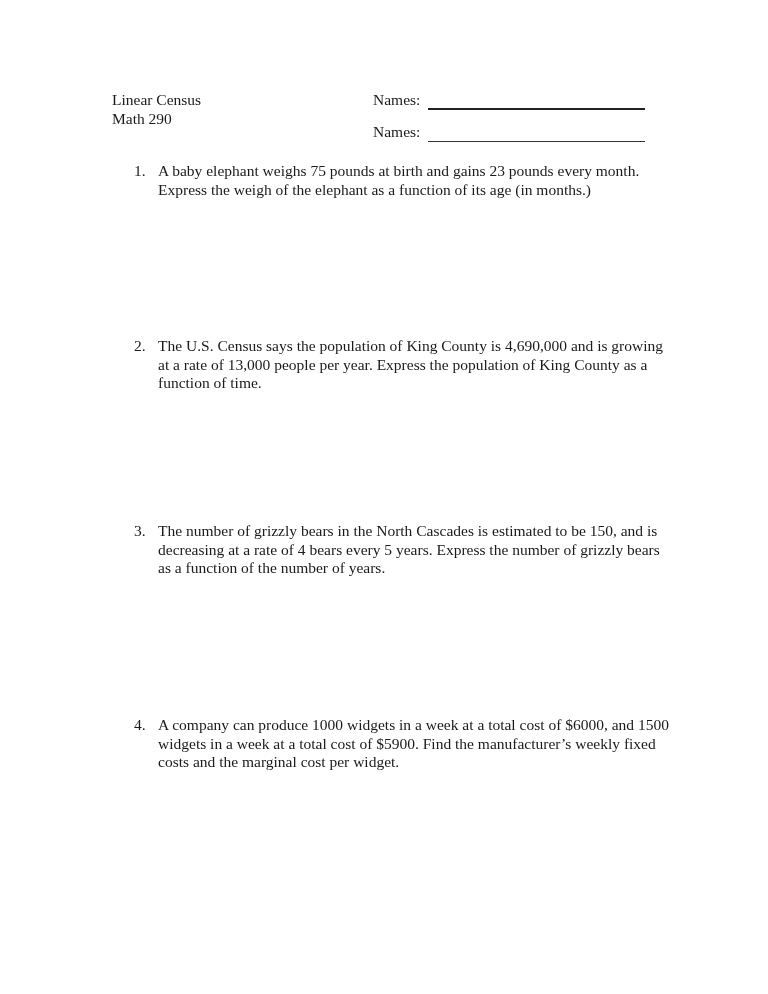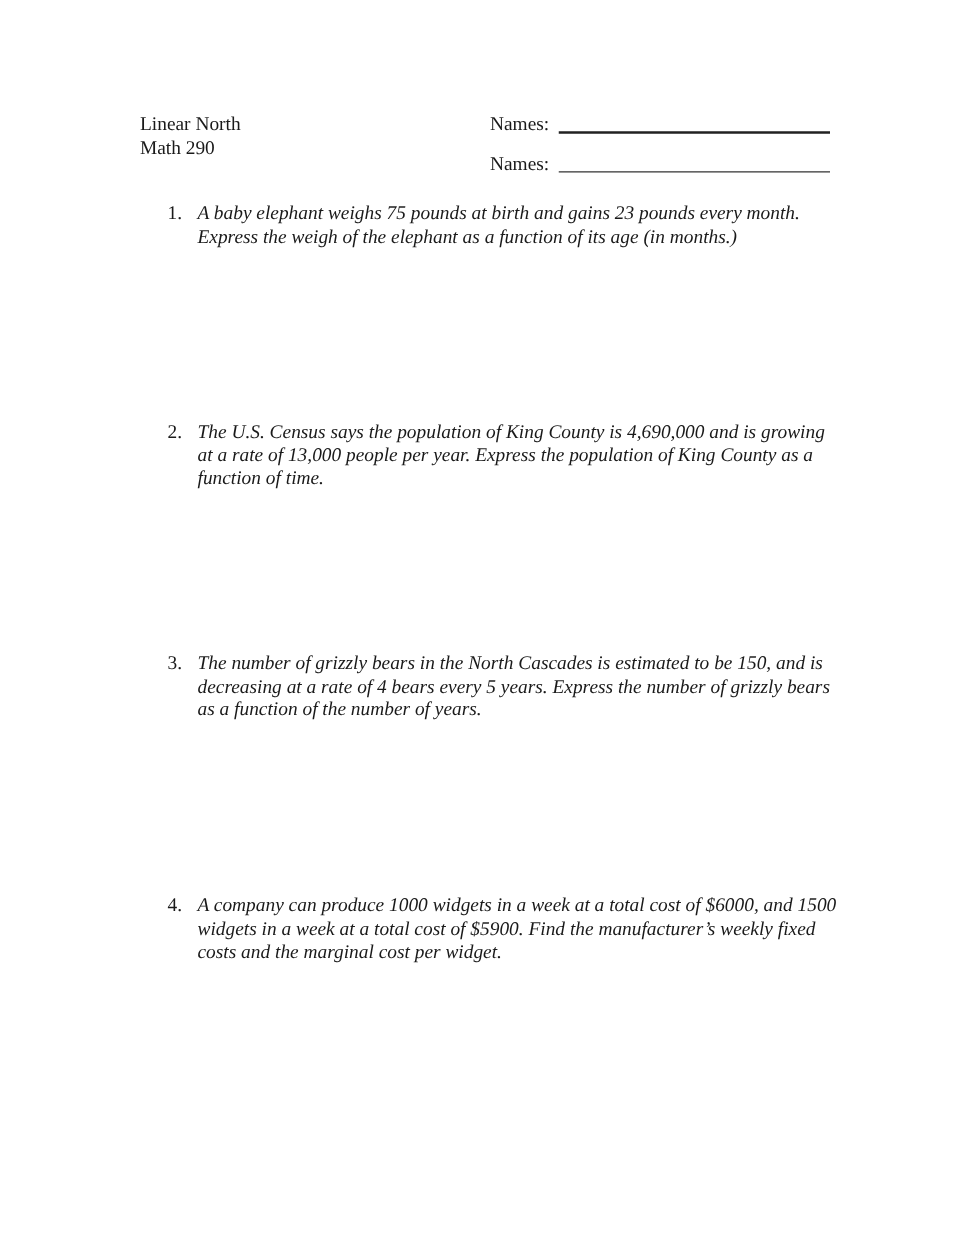--- a/index.html
+++ b/index.html
@@ -1,33 +1,33 @@
 <!DOCTYPE html>
 <html><head>
 <meta charset="utf-8">
 <style>
   html, body { margin: 0; padding: 0; background: #ffffff; }
   body { width: 768px; height: 994px; position: relative; overflow: hidden;
          font-family: "Liberation Serif", "DejaVu Serif", serif; color: #1a1a1a; font-size: 15.5px; line-height: 18.5px; }
   .abs { position: absolute; }
   .hdr-left { left: 112px; top: 91px; }
   .hdr-left div { white-space: nowrap; }
-  .names-row { left: 392px; white-space: nowrap; display: flex; align-items: flex-start; }
+  .names-row { left: 373px; white-space: nowrap; display: flex; align-items: flex-end; }
   .names-row .label { width: 55px; }
   .names-row .line { display: inline-block; width: 217px; border-bottom: 1px solid #333; height: 14px; margin-left: 0px; }
   .names-row.first .line { border-bottom: 2px solid #222; }
   .question { left: 134px; width: 540px; display: flex; }
   .question .num { width: 24px; flex: 0 0 24px; }
-  .question .text { flex: 1; font-style: italic; }
+  .question .text { flex: 1; }
 </style>
 </head>
 <body>
 
 <div class="abs hdr-left">
-  <div>Linear North</div>
+  <div>Linear Census</div>
   <div>Math 290</div>
 </div>
 
 <div class="abs names-row first" style="top:91px;">
   <span class="label">Names:</span>
   <span class="line"></span>
 </div>
 
 <div class="abs names-row" style="top:123px;">
   <span class="label">Names:</span>

